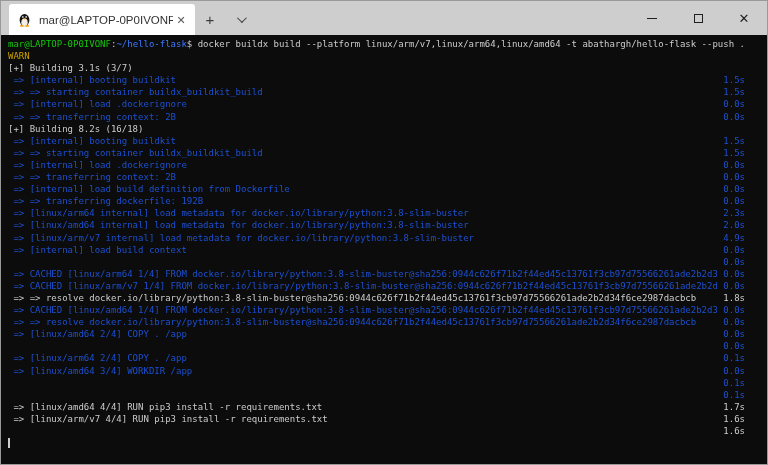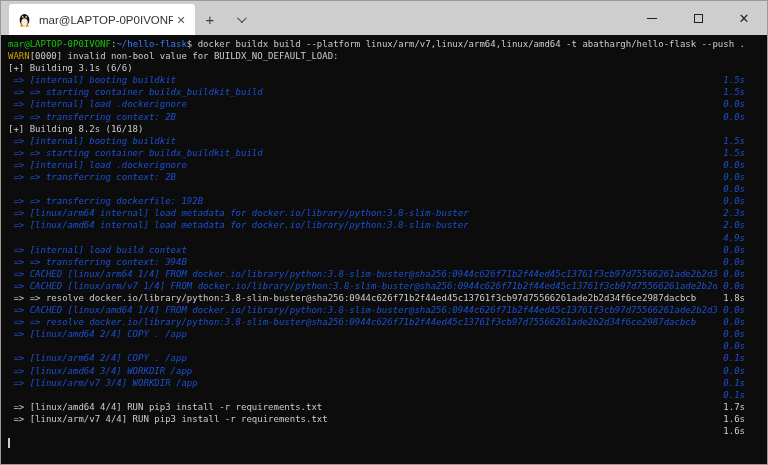--- a/index.html
+++ b/index.html
@@ -62,21 +62,21 @@
     padding:3px 22px 0 7px;
     color:var(--foreground,#ccc);
     cursor:text; overflow:hidden;
   }
   .row { display:flex; white-space:pre; overflow:hidden; height:12.1px; }
   .row .seg { flex:0 1 auto; overflow:hidden; }
   .row .t { flex:0 0 auto; margin-left:auto; padding-left:6px; }
   .c-default     { color:var(--foreground,#ccc); }
   .c-green       { color:var(--green,#16c60c); }
   .c-bright-blue { color:var(--bright-blue,#3b78ff); }
-  .c-blue        { color:var(--blue,#1c4fd0);font-style:italic; }
+  .c-blue        { color:var(--blue,#1c4fd0); }
   .c-yellow      { color:var(--yellow,#c9a100); }
   .cursor {
     display:inline-block; width:2px; height:10px; margin-top:1px;
     background:var(--foreground,#ccc);
   }
 </style>
 </head>
 <body>
 
 <div class="window">
@@ -117,48 +117,48 @@
         <span class="box"></span>
       </div>
       <div class="caption-btn">
         <span class="x">✕</span>
       </div>
     </div>
   </div>
 
   <div class="terminal" id="terminal-body">
       <div class="row"><span class="seg c-green">mar@LAPTOP-0P0IVONF</span><span class="seg c-default">:</span><span class="seg c-bright-blue">~/hello-flask</span><span class="seg c-default">$ docker buildx build --platform linux/arm/v7,linux/arm64,linux/amd64 -t abathargh/hello-flask --push .</span></div>
-      <div class="row"><span class="seg c-yellow">WARN</span><span class="seg c-default">[0000] invalid non-bool value for BUILDX_NO_DEFAULT_LOAD:</span></div>
-      <div class="row"><span class="seg c-default">[+] Building 3.1s (6/6)</span></div>
+      <div class="row"><span class="seg c-yellow">WARN</span></div>
+      <div class="row"><span class="seg c-default">[+] Building 3.1s (3/7)</span></div>
       <div class="row"><span class="seg c-blue"> =&gt; [internal] booting buildkit</span><span class="t c-blue">1.5s</span></div>
       <div class="row"><span class="seg c-blue"> =&gt; =&gt; starting container buildx_buildkit_build</span><span class="t c-blue">1.5s</span></div>
       <div class="row"><span class="seg c-blue"> =&gt; [internal] load .dockerignore</span><span class="t c-blue">0.0s</span></div>
       <div class="row"><span class="seg c-blue"> =&gt; =&gt; transferring context: 2B</span><span class="t c-blue">0.0s</span></div>
       <div class="row"><span class="seg c-default">[+] Building 8.2s (16/18)</span></div>
       <div class="row"><span class="seg c-blue"> =&gt; [internal] booting buildkit</span><span class="t c-blue">1.5s</span></div>
       <div class="row"><span class="seg c-blue"> =&gt; =&gt; starting container buildx_buildkit_build</span><span class="t c-blue">1.5s</span></div>
       <div class="row"><span class="seg c-blue"> =&gt; [internal] load .dockerignore</span><span class="t c-blue">0.0s</span></div>
       <div class="row"><span class="seg c-blue"> =&gt; =&gt; transferring context: 2B</span><span class="t c-blue">0.0s</span></div>
-      <div class="row"><span class="t c-blue">0.0s</span></div>
+      <div class="row"><span class="seg c-blue"> =&gt; [internal] load build definition from Dockerfile</span><span class="t c-blue">0.0s</span></div>
       <div class="row"><span class="seg c-blue"> =&gt; =&gt; transferring dockerfile: 192B</span><span class="t c-blue">0.0s</span></div>
       <div class="row"><span class="seg c-blue"> =&gt; [linux/arm64 internal] load metadata for docker.io/library/python:3.8-slim-buster</span><span class="t c-blue">2.3s</span></div>
       <div class="row"><span class="seg c-blue"> =&gt; [linux/amd64 internal] load metadata for docker.io/library/python:3.8-slim-buster</span><span class="t c-blue">2.0s</span></div>
-      <div class="row"><span class="t c-blue">4.9s</span></div>
+      <div class="row"><span class="seg c-blue"> =&gt; [linux/arm/v7 internal] load metadata for docker.io/library/python:3.8-slim-buster</span><span class="t c-blue">4.9s</span></div>
       <div class="row"><span class="seg c-blue"> =&gt; [internal] load build context</span><span class="t c-blue">0.0s</span></div>
-      <div class="row"><span class="seg c-blue"> =&gt; =&gt; transferring context: 394B</span><span class="t c-blue">0.0s</span></div>
+      <div class="row"><span class="t c-blue">0.0s</span></div>
       <div class="row"><span class="seg c-blue"> =&gt; CACHED [linux/arm64 1/4] FROM docker.io/library/python:3.8-slim-buster@sha256:0944c626f71b2f44ed45c13761f3cb97d75566261ade2b2d34</span><span class="t c-blue">0.0s</span></div>
       <div class="row"><span class="seg c-blue"> =&gt; CACHED [linux/arm/v7 1/4] FROM docker.io/library/python:3.8-slim-buster@sha256:0944c626f71b2f44ed45c13761f3cb97d75566261ade2b2d3</span><span class="t c-blue">0.0s</span></div>
       <div class="row"><span class="seg c-default"> =&gt; =&gt; resolve docker.io/library/python:3.8-slim-buster@sha256:0944c626f71b2f44ed45c13761f3cb97d75566261ade2b2d34f6ce2987dacbcb</span><span class="t c-default">1.8s</span></div>
       <div class="row"><span class="seg c-blue"> =&gt; CACHED [linux/amd64 1/4] FROM docker.io/library/python:3.8-slim-buster@sha256:0944c626f71b2f44ed45c13761f3cb97d75566261ade2b2d34</span><span class="t c-blue">0.0s</span></div>
       <div class="row"><span class="seg c-blue"> =&gt; =&gt; resolve docker.io/library/python:3.8-slim-buster@sha256:0944c626f71b2f44ed45c13761f3cb97d75566261ade2b2d34f6ce2987dacbcb</span><span class="t c-blue">0.0s</span></div>
       <div class="row"><span class="seg c-blue"> =&gt; [linux/amd64 2/4] COPY . /app</span><span class="t c-blue">0.0s</span></div>
       <div class="row"><span class="t c-blue">0.0s</span></div>
       <div class="row"><span class="seg c-blue"> =&gt; [linux/arm64 2/4] COPY . /app</span><span class="t c-blue">0.1s</span></div>
       <div class="row"><span class="seg c-blue"> =&gt; [linux/amd64 3/4] WORKDIR /app</span><span class="t c-blue">0.0s</span></div>
-      <div class="row"><span class="seg c-blue"> =&gt; [linux/arm/v7 3/4] WORKDIR /app</span><span class="t c-blue">0.1s</span></div>
+      <div class="row"><span class="t c-blue">0.1s</span></div>
       <div class="row"><span class="t c-blue">0.1s</span></div>
       <div class="row"><span class="seg c-default"> =&gt; [linux/amd64 4/4] RUN pip3 install -r requirements.txt</span><span class="t c-default">1.7s</span></div>
       <div class="row"><span class="seg c-default"> =&gt; [linux/arm/v7 4/4] RUN pip3 install -r requirements.txt</span><span class="t c-default">1.6s</span></div>
       <div class="row"><span class="t c-default">1.6s</span></div>
       <div class="row"><span class="cursor"></span></div>
     </div>
 
 </div>
 
 </body></html>

